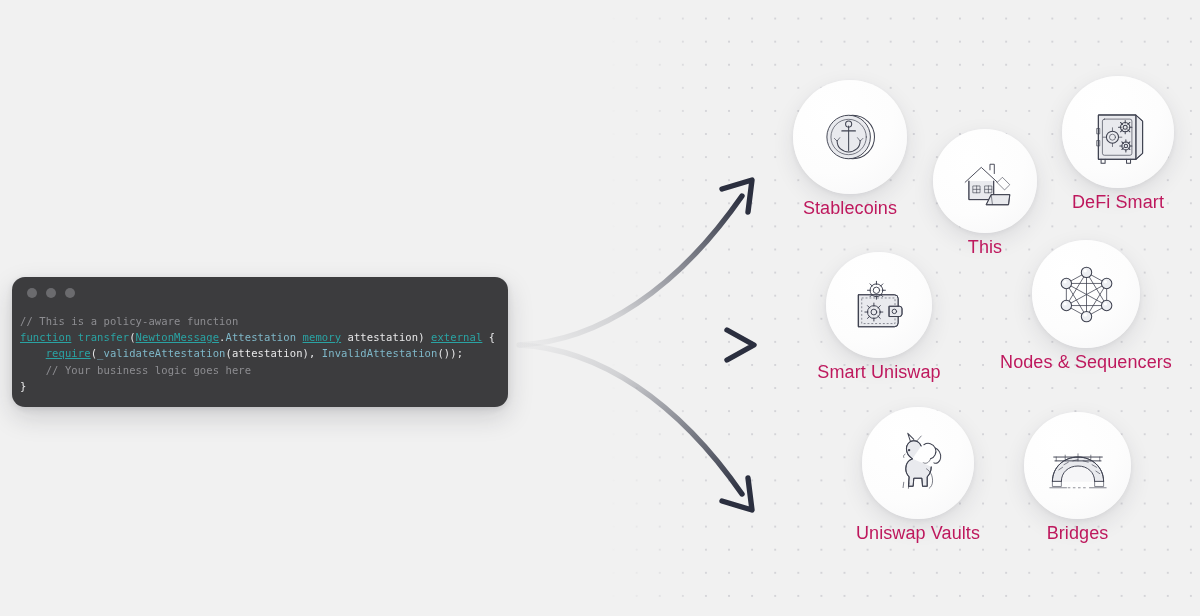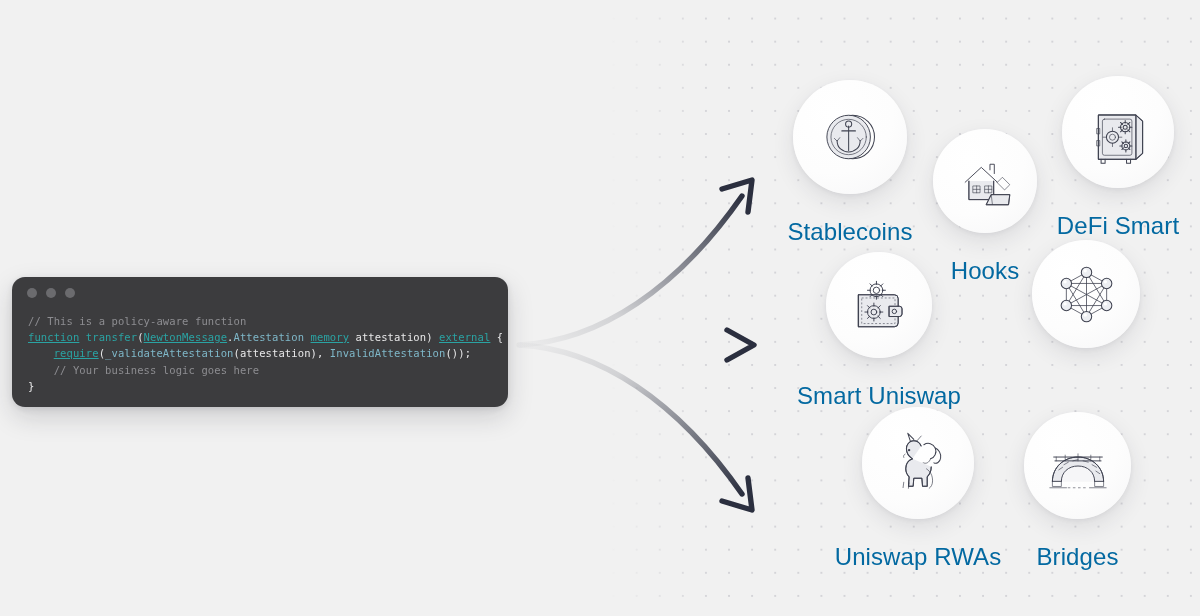--- a/index.html
+++ b/index.html
@@ -72,21 +72,21 @@
     border-radius: 50%;
     background: #6b6b6e;
     display: block;
   }
 
   #code-body {
     position: absolute;
     left: 0;
     top: 36px;
     width: 100%;
-    padding: 0 16px;
+    padding: 0 8px;
     font-family: "DejaVu Sans Mono", "Liberation Mono", monospace;
     font-size: 10.5px;
     line-height: 16.2px;
     white-space: pre;
     letter-spacing: 0.1px;
   }
   .ln { color: #e9e9ea; }
   .cmt { color: #8d8d91; }
   .kw  { color: #2aa3a3; text-decoration: underline; }
   .fn  { color: #2aa3a3; }
@@ -111,23 +111,23 @@
   .bubble {
     border-radius: 50%;
     background: radial-gradient(circle at 34% 28%, #ffffff 0%, #fdfdfd 55%, #f6f6f7 100%);
     box-shadow: 0 8px 22px rgba(40,42,55,0.10), 0 2px 5px rgba(40,42,55,0.06);
     display: flex;
     align-items: center;
     justify-content: center;
   }
   .bubble svg { display: block; }
   .node-label {
-    margin-top: 24px;
-    font-size: 24px;
-    color: #0369a1;
+    margin-top: 4px;
+    font-size: 18px;
+    color: #be185d;
     white-space: nowrap;
     letter-spacing: 0.1px;
   }
 </style>
 </head>
 <body>
 
 <div id="stage">
 
   <div id="dot-panel"></div>
@@ -206,21 +206,21 @@
       <rect x="31" y="58" width="11" height="11" stroke="#3f4250" fill="none" stroke-width="1" stroke-linecap="round" stroke-linejoin="round"></rect>
       <path d="M36.5 58 v11 M31 63.5 h11" stroke="#3f4250" fill="none" stroke-width="1" stroke-linecap="round" stroke-linejoin="round"></path>
       <rect x="50" y="58" width="11" height="11" stroke="#3f4250" fill="none" stroke-width="1" stroke-linecap="round" stroke-linejoin="round"></rect>
       <path d="M55.5 58 v11 M50 63.5 h11" stroke="#3f4250" fill="none" stroke-width="1" stroke-linecap="round" stroke-linejoin="round"></path>
       <path d="M70 52 L78 44 L90 56 L82 64 Z" stroke="#3f4250" fill="none" stroke-width="1" stroke-linecap="round" stroke-linejoin="round"></path>
       <path d="M52 88 L60 72 L90 72 L88 88 Z" stroke="#3f4250" fill="#e9eaee" stroke-width="1.4" stroke-linejoin="round"></path>
       <path d="M52 88 L60 72 L90 72 L88 88 Z" stroke="#3f4250" fill="none" stroke-width="1.5" stroke-linecap="round" stroke-linejoin="round"></path>
       <path d="M60 72 L62 88" stroke="#3f4250" fill="none" stroke-width="1" stroke-linecap="round" stroke-linejoin="round"></path>
           </svg>
         </div>
-        <div class="node-label">Hooks</div>
+        <div class="node-label">This</div>
       </div>
       <div class="node" style="left: 1008px; top: 76px; width: 220px;">
         <div class="bubble" style="width: 112px; height: 112px;">
           <svg viewBox="0 0 100 100" width="67" height="67">
       <path d="M20 24 h56 l10 9 v48 l-10 9 H20 Z" stroke="#3f4250" fill="#e9eaee" stroke-width="1.4" stroke-linejoin="round"></path>
       <path d="M20 24 h56 v66 H20 Z" stroke="#3f4250" fill="#e9eaee" stroke-width="1.4" stroke-linejoin="round"></path>
       <path d="M20 24 h56 v66 H20 Z" stroke="#3f4250" fill="none" stroke-width="1.5" stroke-linecap="round" stroke-linejoin="round"></path>
       <path d="M76 24 l10 9 v48 l-10 9" stroke="#3f4250" fill="none" stroke-width="1.5" stroke-linecap="round" stroke-linejoin="round"></path>
       <rect x="26" y="30" width="44" height="54" rx="3" stroke="#3f4250" fill="none" stroke-width="1" stroke-linecap="round" stroke-linejoin="round"></rect>
       <circle cx="41" cy="57" r="9" stroke="#3f4250" fill="none" stroke-width="1.5" stroke-linecap="round" stroke-linejoin="round"></circle>
@@ -291,40 +291,41 @@
       <circle cx="81" cy="67" r="8" fill="#eceef2" stroke="#3f4250" stroke-width="1.6"></circle>
       <circle cx="79" cy="64.5" r="2.6" fill="#ffffff" stroke="none"></circle>
       <circle cx="50" cy="84" r="8" fill="#eceef2" stroke="#3f4250" stroke-width="1.6"></circle>
       <circle cx="48" cy="81.5" r="2.6" fill="#ffffff" stroke="none"></circle>
       <circle cx="19" cy="67" r="8" fill="#eceef2" stroke="#3f4250" stroke-width="1.6"></circle>
       <circle cx="17" cy="64.5" r="2.6" fill="#ffffff" stroke="none"></circle>
       <circle cx="19" cy="33" r="8" fill="#eceef2" stroke="#3f4250" stroke-width="1.6"></circle>
       <circle cx="17" cy="30.5" r="2.6" fill="#ffffff" stroke="none"></circle>
           </svg>
         </div>
+        <div class="node-label">Nodes &amp; Sequencers</div>
       </div>
       <div class="node" style="left: 798px; top: 407px; width: 240px;">
         <div class="bubble" style="width: 112px; height: 112px;">
           <svg viewBox="0 0 100 100" width="67" height="67">
       <path d="M58 22 c6 -4 14 -2 17 5 c3 7 -1 14 -7 16" stroke="#3f4250" fill="none" stroke-width="1.5" stroke-linecap="round" stroke-linejoin="round"></path>
       <path d="M75 27 c5 2 9 8 8 15 c-1 6 -6 9 -10 7" stroke="#3f4250" fill="none" stroke-width="1.5" stroke-linecap="round" stroke-linejoin="round"></path>
       <path d="M68 43 c-2 6 -7 8 -11 6" stroke="#3f4250" fill="none" stroke-width="1" stroke-linecap="round" stroke-linejoin="round"></path>
       <path d="M41 43 c-6 2 -10 8 -10 15 c0 5 2 9 5 12 l-1 14 h7 l1 -12 h12 l1 12 h7 l0 -14 c4 -4 6 -9 6 -15" stroke="#3f4250" fill="#e9eaee" stroke-width="1.4" stroke-linejoin="round"></path>
       <path d="M41 43 c-6 2 -10 8 -10 15 c0 5 2 9 5 12 l-1 14 h7 l1 -12 h12 l1 12 h7 l0 -14 c4 -4 6 -9 6 -15" stroke="#3f4250" fill="none" stroke-width="1.5" stroke-linecap="round" stroke-linejoin="round"></path>
       <path d="M41 43 c-5 -3 -9 -9 -9 -15 c0 -7 5 -12 11 -12 c5 0 9 3 11 8" stroke="#3f4250" fill="#e9eaee" stroke-width="1.4" stroke-linejoin="round"></path>
       <path d="M41 43 c-5 -3 -9 -9 -9 -15 c0 -7 5 -12 11 -12 c5 0 9 3 11 8" stroke="#3f4250" fill="none" stroke-width="1.5" stroke-linecap="round" stroke-linejoin="round"></path>
       <path d="M38 17 l-4 -12 l9 9" stroke="#3f4250" fill="none" stroke-width="1.5" stroke-linecap="round" stroke-linejoin="round"></path>
       <path d="M47 17 l7 -8" stroke="#3f4250" fill="none" stroke-width="1" stroke-linecap="round" stroke-linejoin="round"></path>
       <circle cx="36" cy="30" r="1.8" fill="#3f4250" stroke="none"></circle>
       <path d="M30 36 c-2 1 -3 3 -2 5" stroke="#3f4250" fill="none" stroke-width="1" stroke-linecap="round" stroke-linejoin="round"></path>
       <path d="M62 58 c6 4 9 10 9 18 c0 5 -2 9 -5 11" stroke="#3f4250" fill="none" stroke-width="1" stroke-linecap="round" stroke-linejoin="round"></path>
       <path d="M28 78 l-1 8 M36 79 l-1 8" stroke="#3f4250" fill="none" stroke-width="1" stroke-linecap="round" stroke-linejoin="round"></path>
           </svg>
         </div>
-        <div class="node-label">Uniswap RWAs</div>
+        <div class="node-label">Uniswap Vaults</div>
       </div>
       <div class="node" style="left: 977.5px; top: 412px; width: 200px;">
         <div class="bubble" style="width: 107px; height: 107px;">
           <svg viewBox="0 0 100 100" width="64" height="64">
       <path d="M10 74 c0 -22 18 -38 40 -38 s40 16 40 38" stroke="#3f4250" fill="#e9eaee" stroke-width="1.4" stroke-linejoin="round"></path>
       <path d="M10 74 c0 -22 18 -38 40 -38 s40 16 40 38" stroke="#3f4250" fill="none" stroke-width="1.5" stroke-linecap="round" stroke-linejoin="round"></path>
       <path d="M24 74 c0 -14 11 -24 26 -24 s26 10 26 24" fill="#f6f6f8" stroke="#3f4250" stroke-width="1.5"></path>
       <path d="M14 42 h72" stroke="#3f4250" fill="none" stroke-width="1.5" stroke-linecap="round" stroke-linejoin="round"></path>
       <path d="M12 36 h76" stroke="#3f4250" fill="none" stroke-width="1.5" stroke-linecap="round" stroke-linejoin="round"></path>
       <path d="M16 36 v6 M30 33 v9 M50 31 v11 M70 33 v9 M84 36 v6" stroke="#3f4250" fill="none" stroke-width="1" stroke-linecap="round" stroke-linejoin="round"></path>

